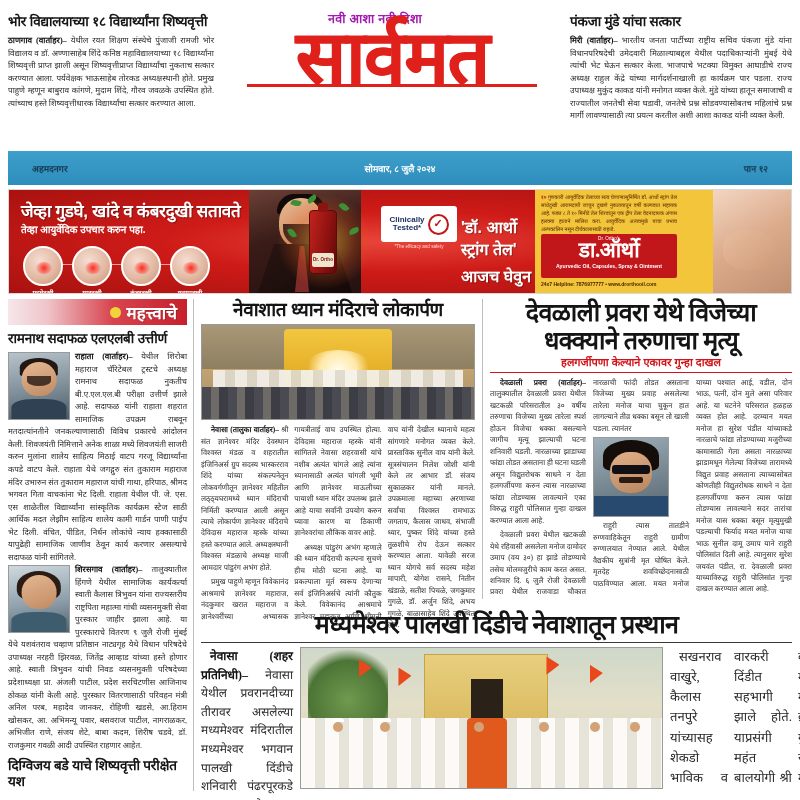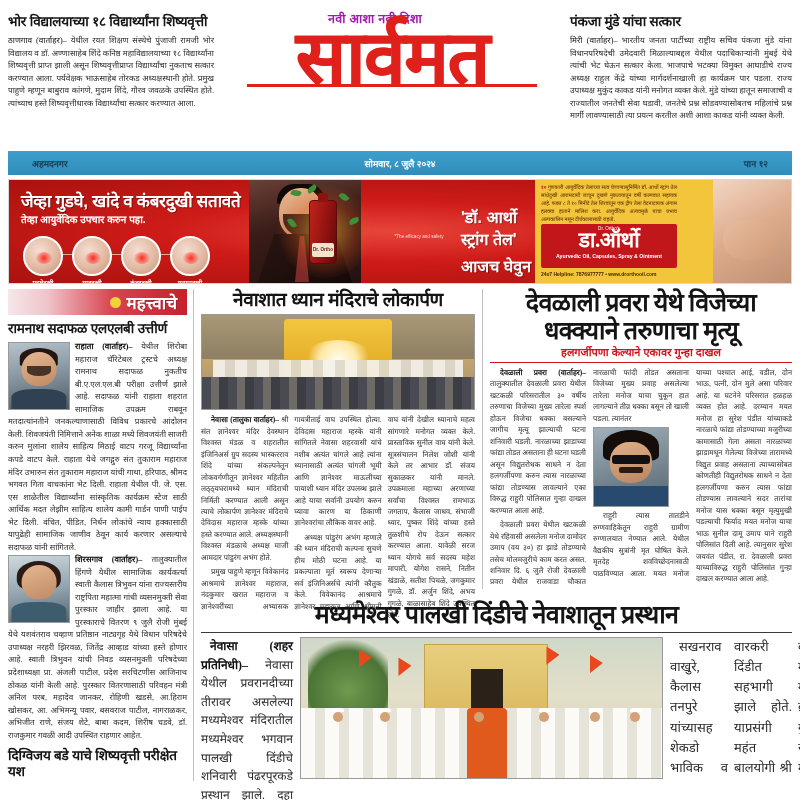--- a/index.html
+++ b/index.html
@@ -15,38 +15,38 @@
   .masthead{display:flex;align-items:flex-start;height:142px;}
   .mh-col{width:206px;padding-top:8px;}
   .mh-col.right{width:222px;}
   .mh-center{flex:1;display:flex;flex-direction:column;align-items:center;justify-content:center;padding-top:4px;}
 
   .brief-head{
     font-size:13.5px;font-weight:bold;line-height:1.22;margin:0 0 5px 0;
     font-family:"Liberation Sans","DejaVu Sans",sans-serif;letter-spacing:-0.2px;
   }
   .brief-body{font-size:8.2px;line-height:1.52;text-align:justify;color:#2c2c2c;margin:0;}
-  .brief-body .dateline{font-weight:normal;color:#111;}
+  .brief-body .dateline{font-weight:bold;color:#111;}
 
   .tagline{
     font-size:12.5px;font-weight:bold;color:#a21caf;
     font-family:"Liberation Sans","DejaVu Sans",sans-serif;
     margin:0 0 0 -34px;letter-spacing:.3px;
   }
   .logo{
     font-size:74px;line-height:.96;font-weight:bold;color:#E0201B;
     font-family:"Liberation Serif","DejaVu Serif",serif;
     letter-spacing:-1px;margin-top:-4px;
     text-shadow:1px 0 0 #E0201B;
   }
   .logo-rule{width:290px;height:3px;background:#E0201B;margin-top:-10px;}
 
   
   .datebar{
-    height:24px;display:flex;align-items:center;
+    height:34px;display:flex;align-items:center;
     background:linear-gradient(to bottom,#3E9FCB,#2E8DBC);
     color:#fff;font-size:9px;font-weight:bold;
     font-family:"Liberation Sans","DejaVu Sans",sans-serif;
     margin-top:3px;
   }
   .datebar .edition{width:150px;padding-left:24px;color:#143b52;box-sizing:border-box;}
   .datebar .date{flex:1;text-align:center;}
   .datebar .pageno{width:150px;text-align:right;padding-right:24px;color:#143b52;box-sizing:border-box;}
 
   
@@ -384,20 +384,27 @@
         <div class="herb" style="left:22px;top:2px;transform:rotate(-30deg);"></div>
         <div class="herb" style="left:54px;top:10px;transform:rotate(45deg);"></div>
         <div class="herb" style="left:64px;top:34px;transform:rotate(-15deg);"></div>
         <div class="herb" style="left:2px;top:36px;transform:rotate(60deg);"></div>
       </div>
 
       <div class="bottle">
         <div class="lbl">Dr. Ortho</div>
       </div>
 
+      <div class="ct-badge">
+        <div class="txt">
+          <span>Clinically</span><br>
+          <span>Tested*</span>
+        </div>
+        <div class="chk">✓</div>
+      </div>
       <div class="ct-sub">*The efficacy and safety</div>
 
       <div class="ad-prod">
         <div class="p1">'डॉ. आर्थो स्ट्रांग तेल'</div>
         <div class="p2">आजच घेवुन जा.</div>
       </div>
     </div>
 
     <div class="ad-right">
       <div class="copy"><span class="redmark">१०</span><span> गुणकारी आयुर्वेदिक तेलाच्या सत्व घेणाऱ्यासूनिर्मित डॉ. आर्थो स्ट्रांग तेल सांधेदुखी आरामदायी जाचून दुखणे नुकतायातून वर्षी कल्पवात सहायक आहे. फक्त ८ ते १० मिनीटे तेल शिरवांतून एक ट्रीप तेला वेदनादायक अंगास हलक्या हाताने मालिश करा. आयुर्वेदिक अत्यवमुळे याचा प्रभाव अल्पकालिन नसून दीर्घकालासाठी राहतो.</span></div>

